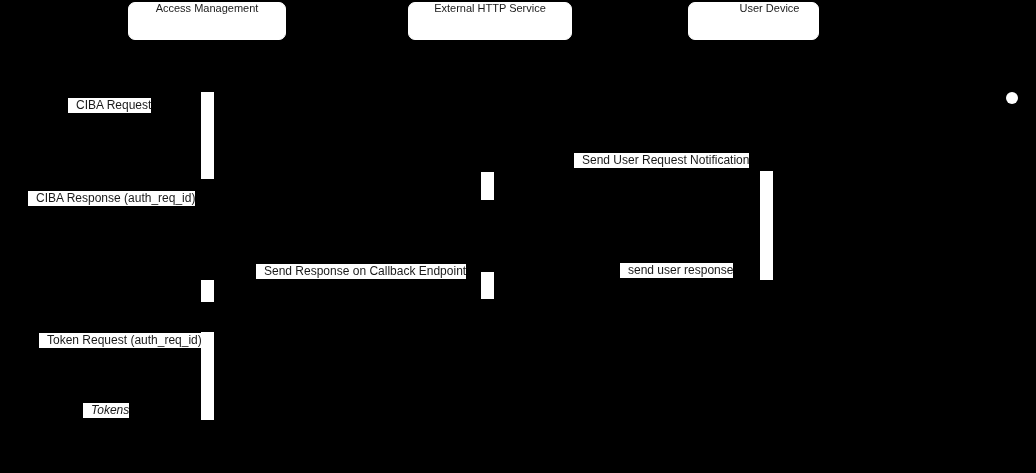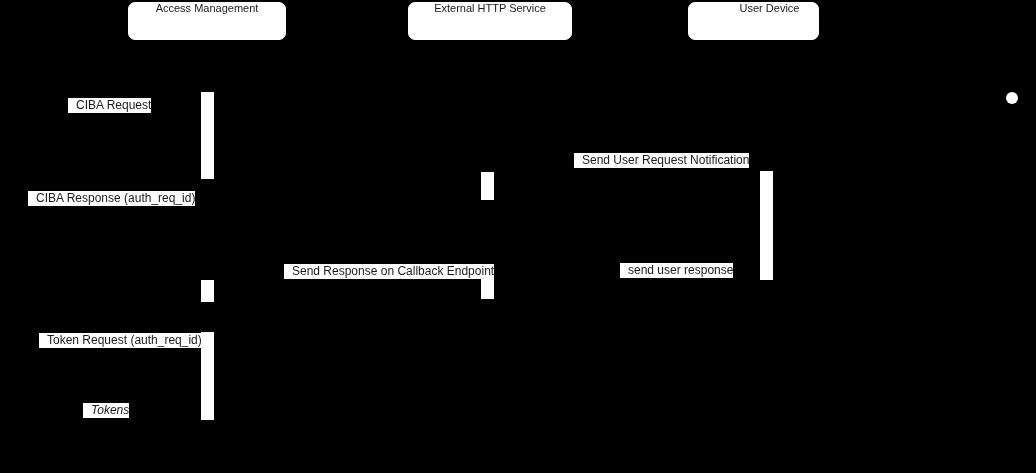--- a/index.html
+++ b/index.html
@@ -137,21 +137,21 @@
   <div class="arrow-head left" style="left:29px; top:415px;"></div>
 
   <div class="msg-label" style="left:68px; top:98px;">CIBA Request</div>
 
   <div class="msg-label" style="left:28px; top:158px;margin-top:33px;">CIBA Response (auth_req_id)</div>
 
   <div class="msg-label" style="left:574px; top:153px;">Send User Request Notification</div>
 
   <div class="msg-label" style="left:620px; top:263px;">send user response</div>
 
-  <div class="msg-label" style="left:256px; top:264px;margin-left:28px;">Send Response on Callback Endpoint</div>
+  <div class="msg-label" style="left:256px; top:264px;">Send Response on Callback Endpoint</div>
 
   <div class="msg-label" style="left:31px; top:333px;margin-left:8px;">Token Request (auth_req_id)</div>
 
   <div class="msg-label" style="left:83px; top:403px;font-style:italic;">Tokens</div>
 
   <div class="dot" style="left:1006px; top:92px; width:12px; height:12px;"></div>
 
 </div>
 
 </body></html>

